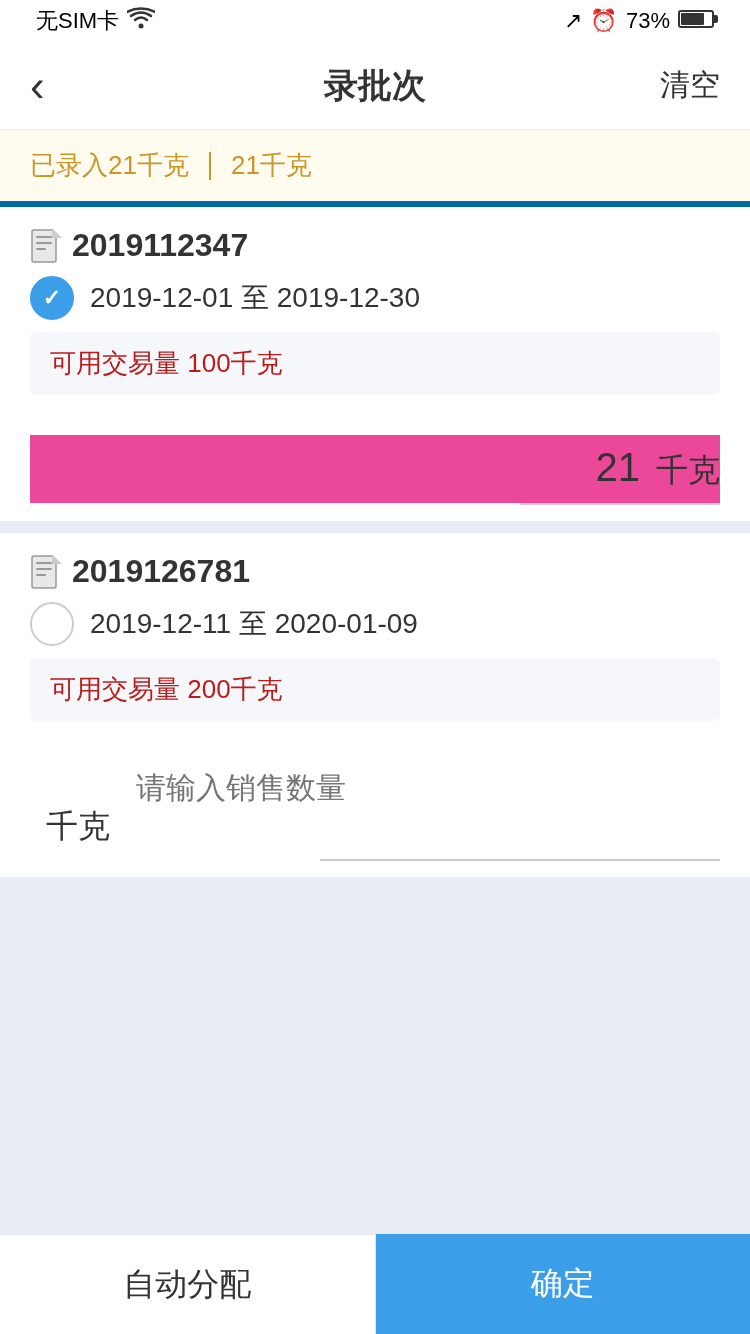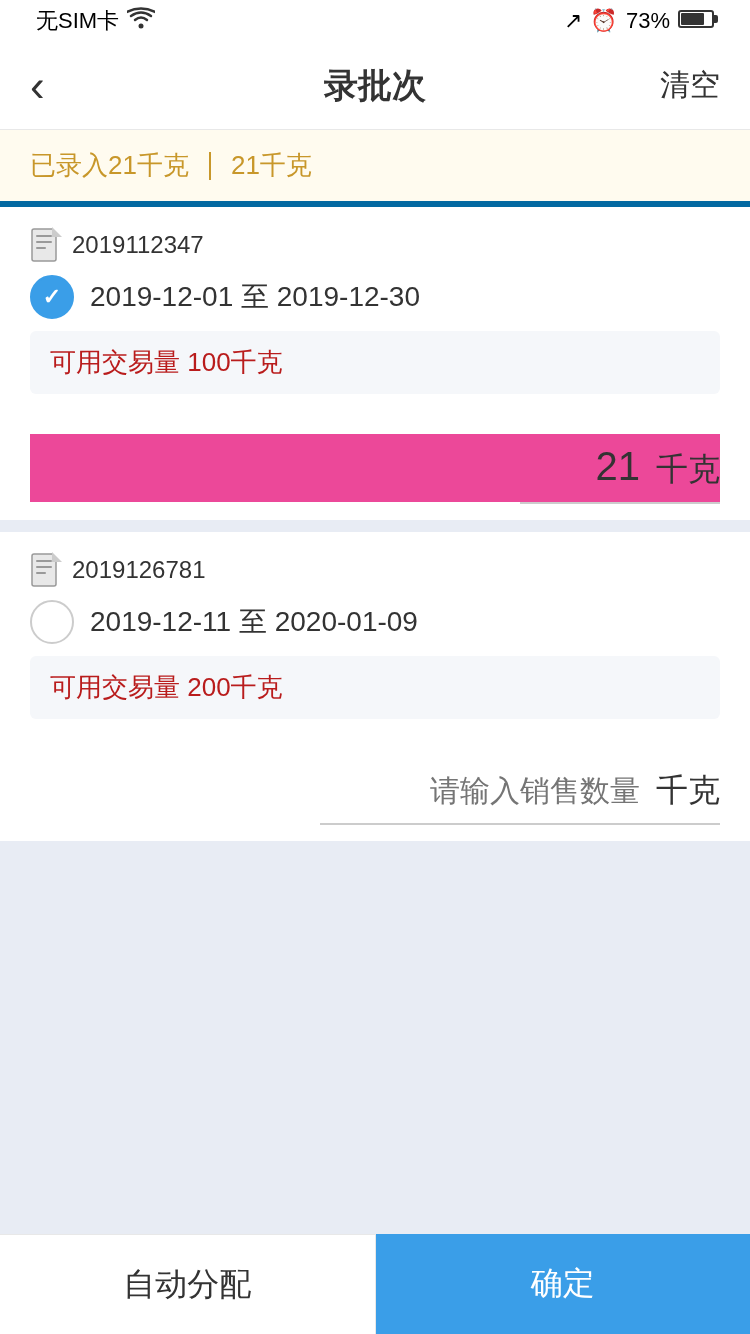--- a/index.html
+++ b/index.html
@@ -140,22 +140,22 @@
       width: 32px;
       height: 36px;
       margin-right: 10px;
       position: relative;
     }
     .doc-icon svg {
       width: 32px;
       height: 36px;
     }
     .batch-number {
-      font-size: 24px;
-      font-weight: 400;
+      font-size: 32px;
+      font-weight: 700;
       color: #333;
     }
 
     .card-row {
       display: flex;
       align-items: center;
       margin-bottom: 12px;
     }
 
     .radio-circle {
@@ -374,21 +374,21 @@
       <span class="batch-number">2019126781</span>
     </div>
     <div class="card-row">
       <div class="radio-circle"></div>
       <span class="date-range">2019-12-11 至 2020-01-09</span>
     </div>
     <div class="available-box">可用交易量 200千克</div>
   </div>
 
   <div style="background:#fff; padding: 10px 30px 0 30px;">
-    <div class="input-row" style="padding: 10px 0;">
+    <div class="input-row" style="padding: 10px 0; flex-direction: column;">
       <input class="input-field" type="text" placeholder="请输入销售数量" style="">
       <span class="input-unit">千克</span>
     </div>
     <div style="height:2px; background:#ccc; width:400px; margin-left:auto; margin-bottom:16px;"></div>
   </div>
 
   <div class="empty-area"></div>
 
 </div>
 

